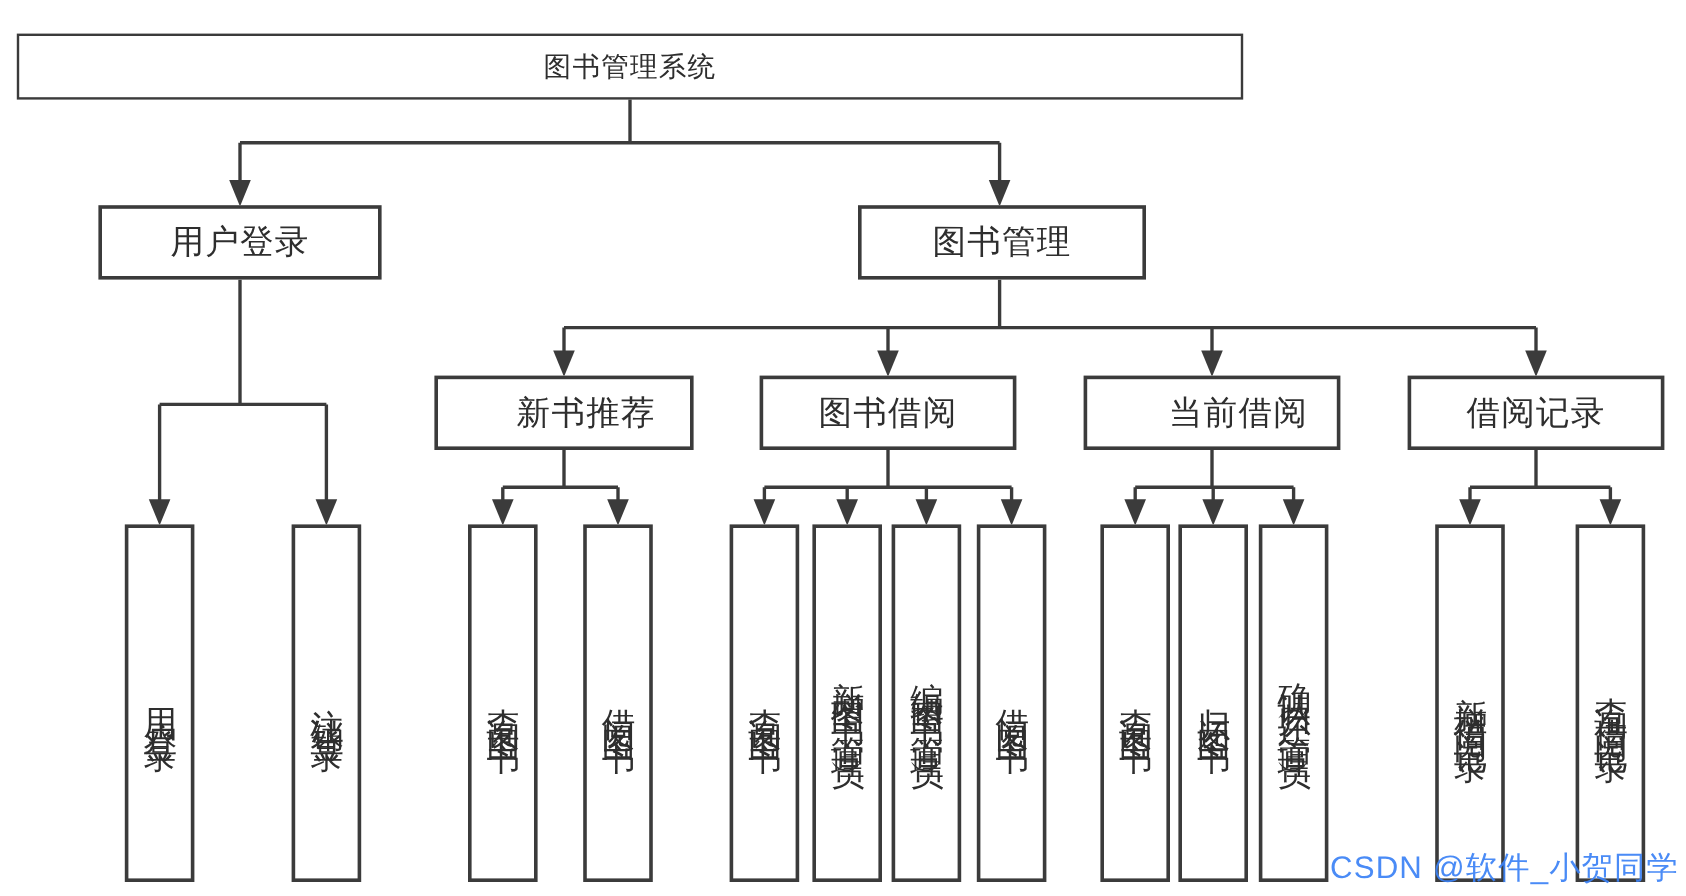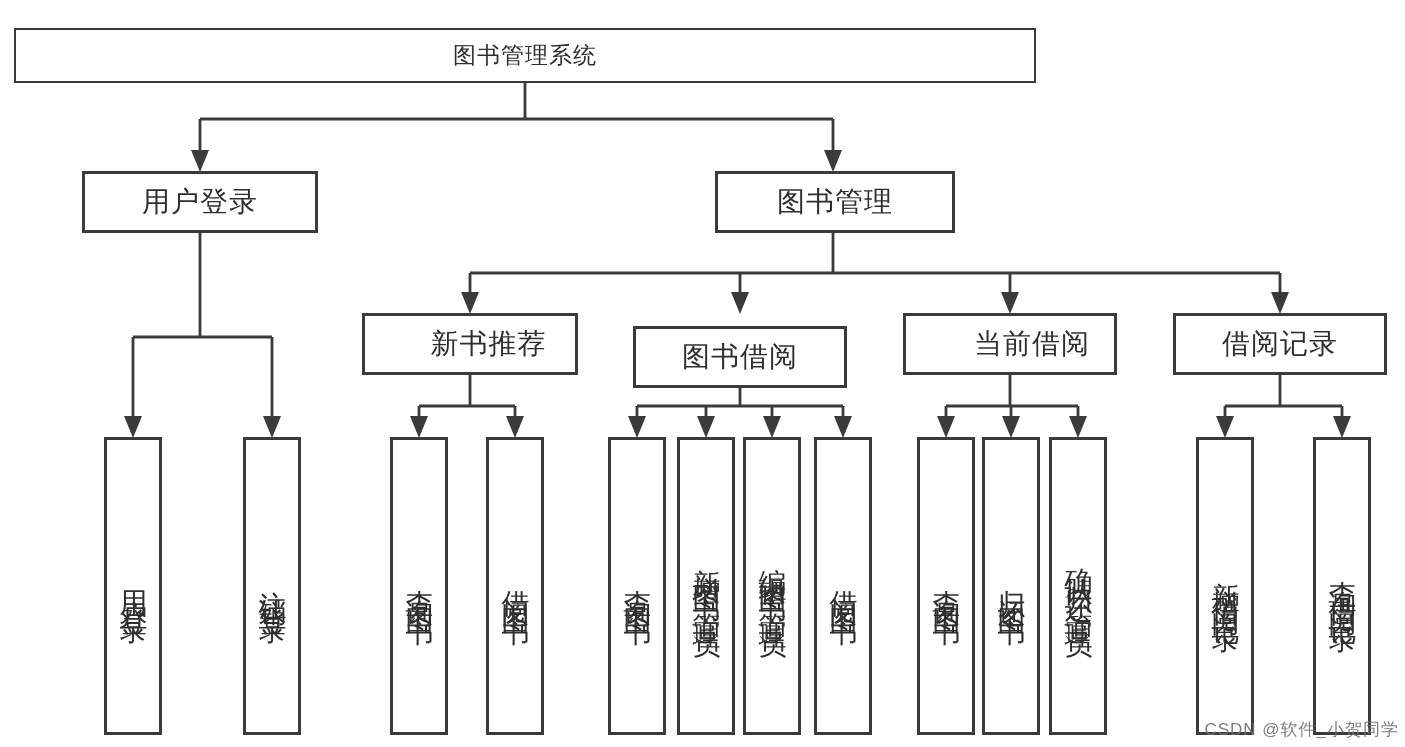--- a/index.html
+++ b/index.html
@@ -36,23 +36,23 @@
     writing-mode: vertical-rl;
     text-orientation: mixed;
     letter-spacing: 9px;
     line-height: 1;
     white-space: nowrap;
   }
   .watermark {
     position: absolute;
     right: 6px;
     bottom: 6px;
-    font-size: 17px;
+    font-size: 26px;
     letter-spacing: 1px;
-    color: #737373;
+    color: #3b82f6;
     opacity: 0.92;
     z-index: 5;
     white-space: nowrap;
   }
 </style>
 </head>
 <body>
 
 <div class="canvas">
 
@@ -96,21 +96,21 @@
   <div class="box" style="left:82px; top:171px; width:236px; height:62px;">
     <span class="hlabel">用户登录</span>
   </div>
   <div class="box" style="left:715px; top:171px; width:240px; height:62px;">
     <span class="hlabel">图书管理</span>
   </div>
 
   <div class="box" style="left:362px; top:313px; width:216px; height:62px;padding-left:37px;">
     <span class="hlabel">新书推荐</span>
   </div>
-  <div class="box" style="left:633px; top:313px; width:214px; height:62px;margin-top:13px;">
+  <div class="box" style="left:633px; top:313px; width:214px; height:62px;">
     <span class="hlabel">图书借阅</span>
   </div>
   <div class="box" style="left:903px; top:313px; width:214px; height:62px;padding-left:44px;">
     <span class="hlabel">当前借阅</span>
   </div>
   <div class="box" style="left:1173px; top:313px; width:214px; height:62px;">
     <span class="hlabel">借阅记录</span>
   </div>
 
   <div class="box" style="left:104px; top:437px; width:58px; height:298px;">

